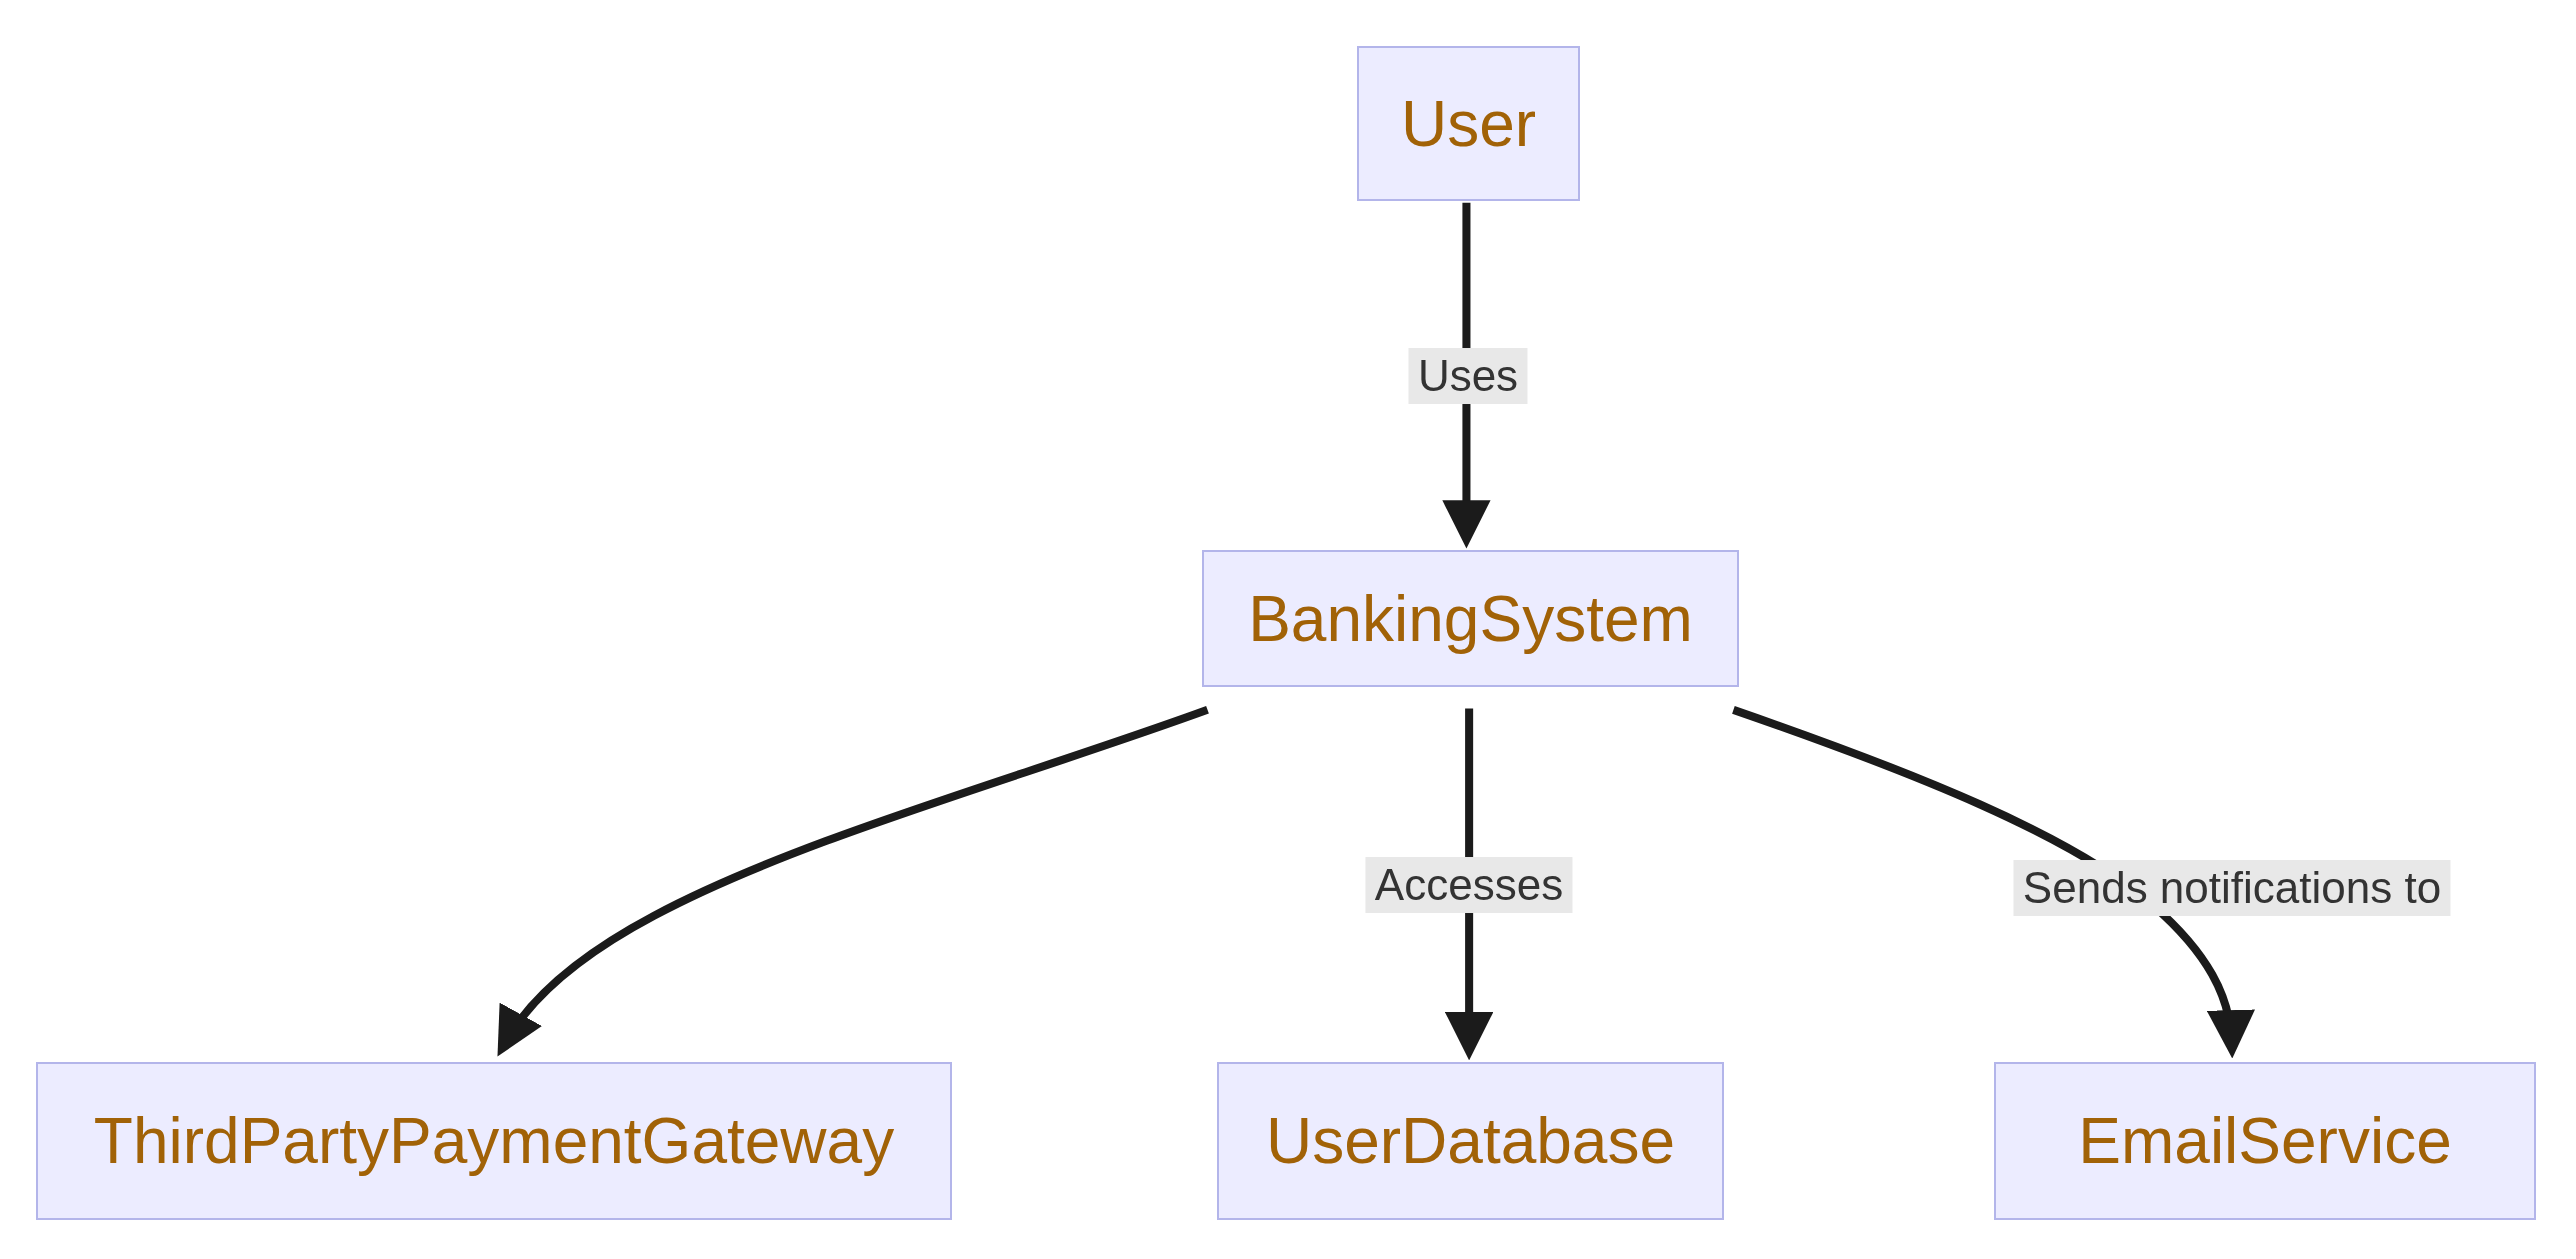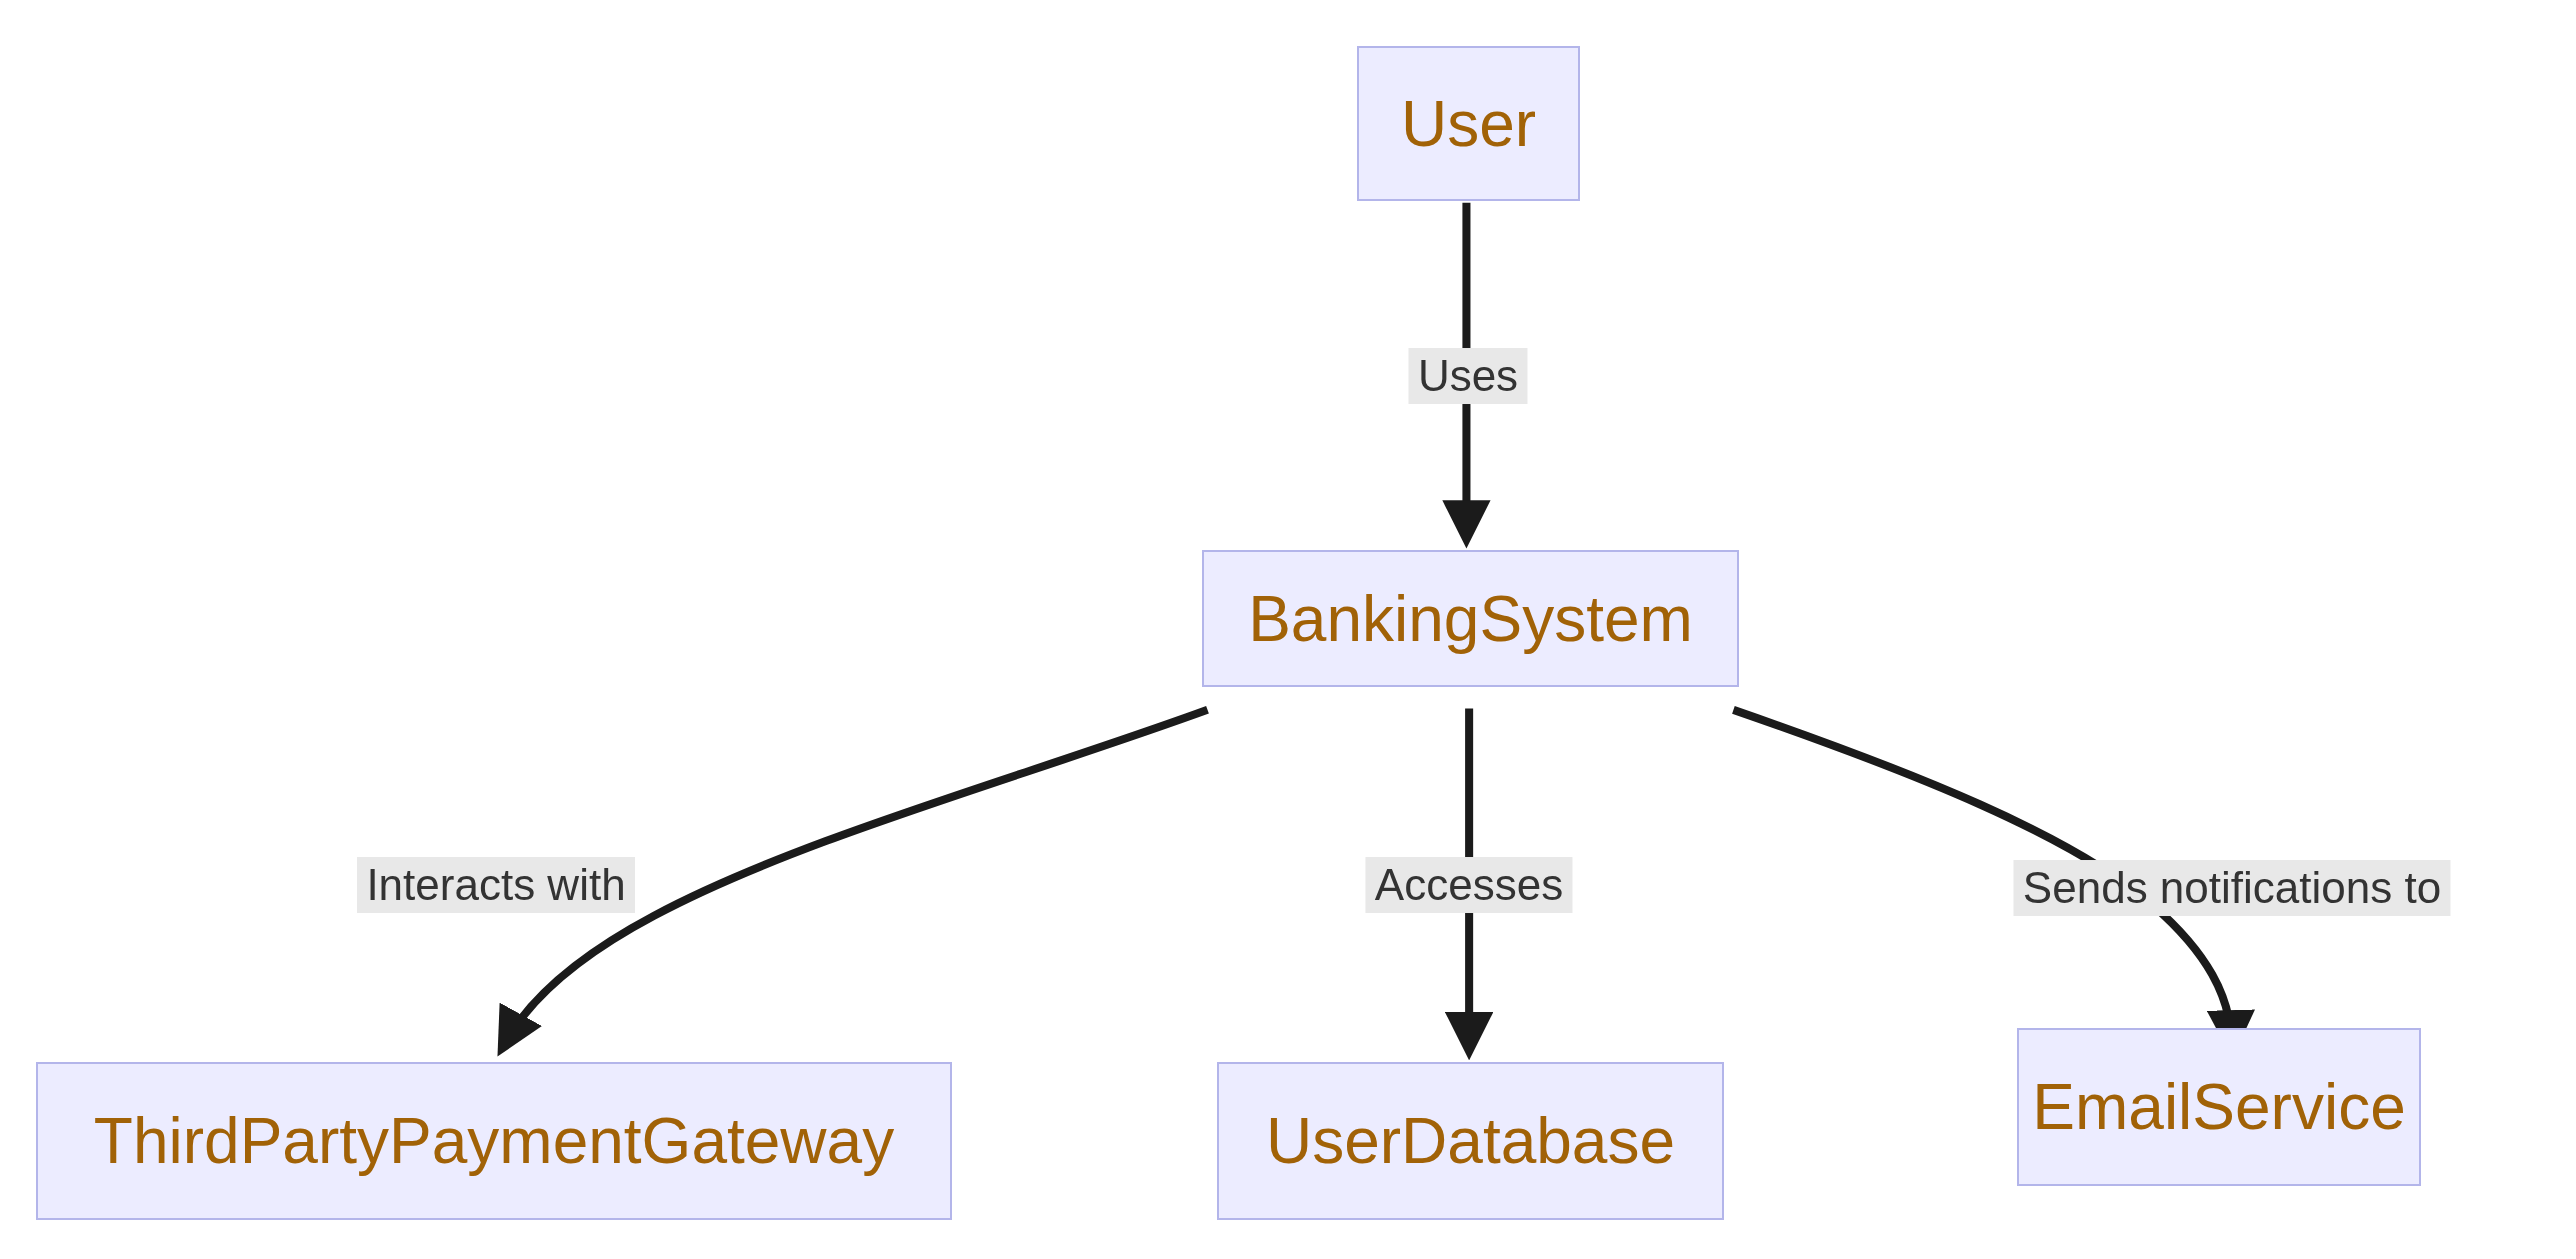--- a/index.html
+++ b/index.html
@@ -48,21 +48,21 @@
     line-height: 1.15;
     padding: 2.7px 9.4px;
     white-space: nowrap;
   }
 
   
   .node-user      { left: 1357px; top: 46px;   width: 223px;  height: 155px; }
   .node-banking   { left: 1202px; top: 550px;  width: 537px;  height: 137px; }
   .node-gateway   { left: 36px;   top: 1062px; width: 916px; height: 158px; }
   .node-database  { left: 1217px; top: 1062px; width: 507px;  height: 158px; }
-  .node-email     { left: 1994px; top: 1028px; width: 404px;  height: 158px; margin-left: 23px; }
+  .node-email     { left: 1994px; top: 1062px; width: 542px;  height: 158px; }
 
   .label-uses      { left: 1468px; top: 376px; }
   .label-interacts { left: 496px;  top: 885px; }
   .label-accesses  { left: 1469px; top: 885px; }
   .label-sends     { left: 2232px; top: 888px; }
 </style>
 </head>
 <body>
 
 <div class="diagram">
@@ -77,21 +77,20 @@
     <path class="edge-path" d="M 2186 302 L 2186 796" marker-end="url(#arrowhead)"></path>
 
     <path class="edge-path" d="M 1800 1058 C 1520 1160, 1190 1250, 975 1365 C 862 1425, 790 1487, 752 1556" marker-end="url(#arrowhead)"></path>
 
     <path class="edge-path" d="M 2190 1056 L 2190 1559" marker-end="url(#arrowhead)"></path>
 
     <path class="edge-path" d="M 2584 1058 C 2850 1150, 3090 1245, 3210 1350 C 3290 1420, 3325 1485, 3327 1556" marker-end="url(#arrowhead)"></path>
   </svg>
 
   <div class="edge-label label-uses">Uses</div>
-  <div class="edge-label label-interacts">Interacts with</div>
   <div class="edge-label label-accesses">Accesses</div>
   <div class="edge-label label-sends">Sends notifications to</div>
 
   <div class="node node-user">User</div>
   <div class="node node-banking">BankingSystem</div>
   <div class="node node-gateway">ThirdPartyPaymentGateway</div>
   <div class="node node-database">UserDatabase</div>
   <div class="node node-email">EmailService</div>
 
 </div>

